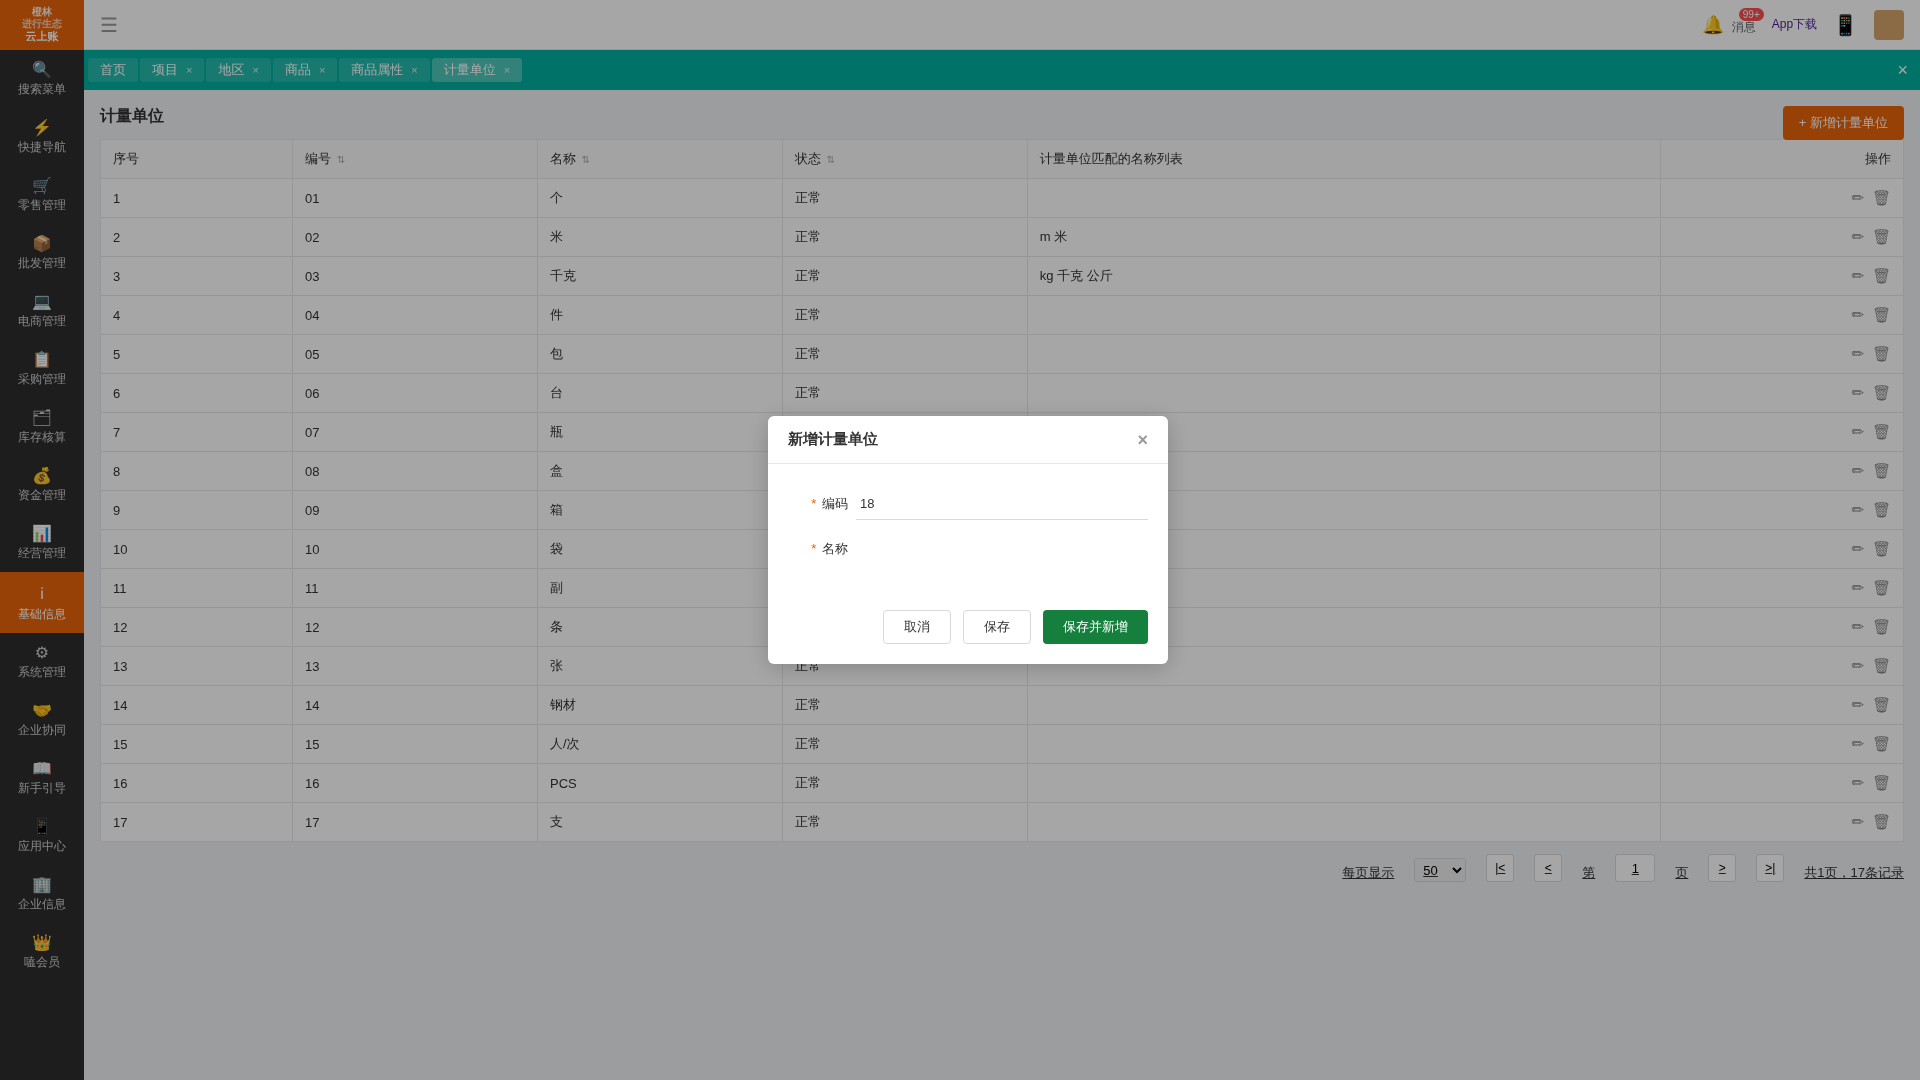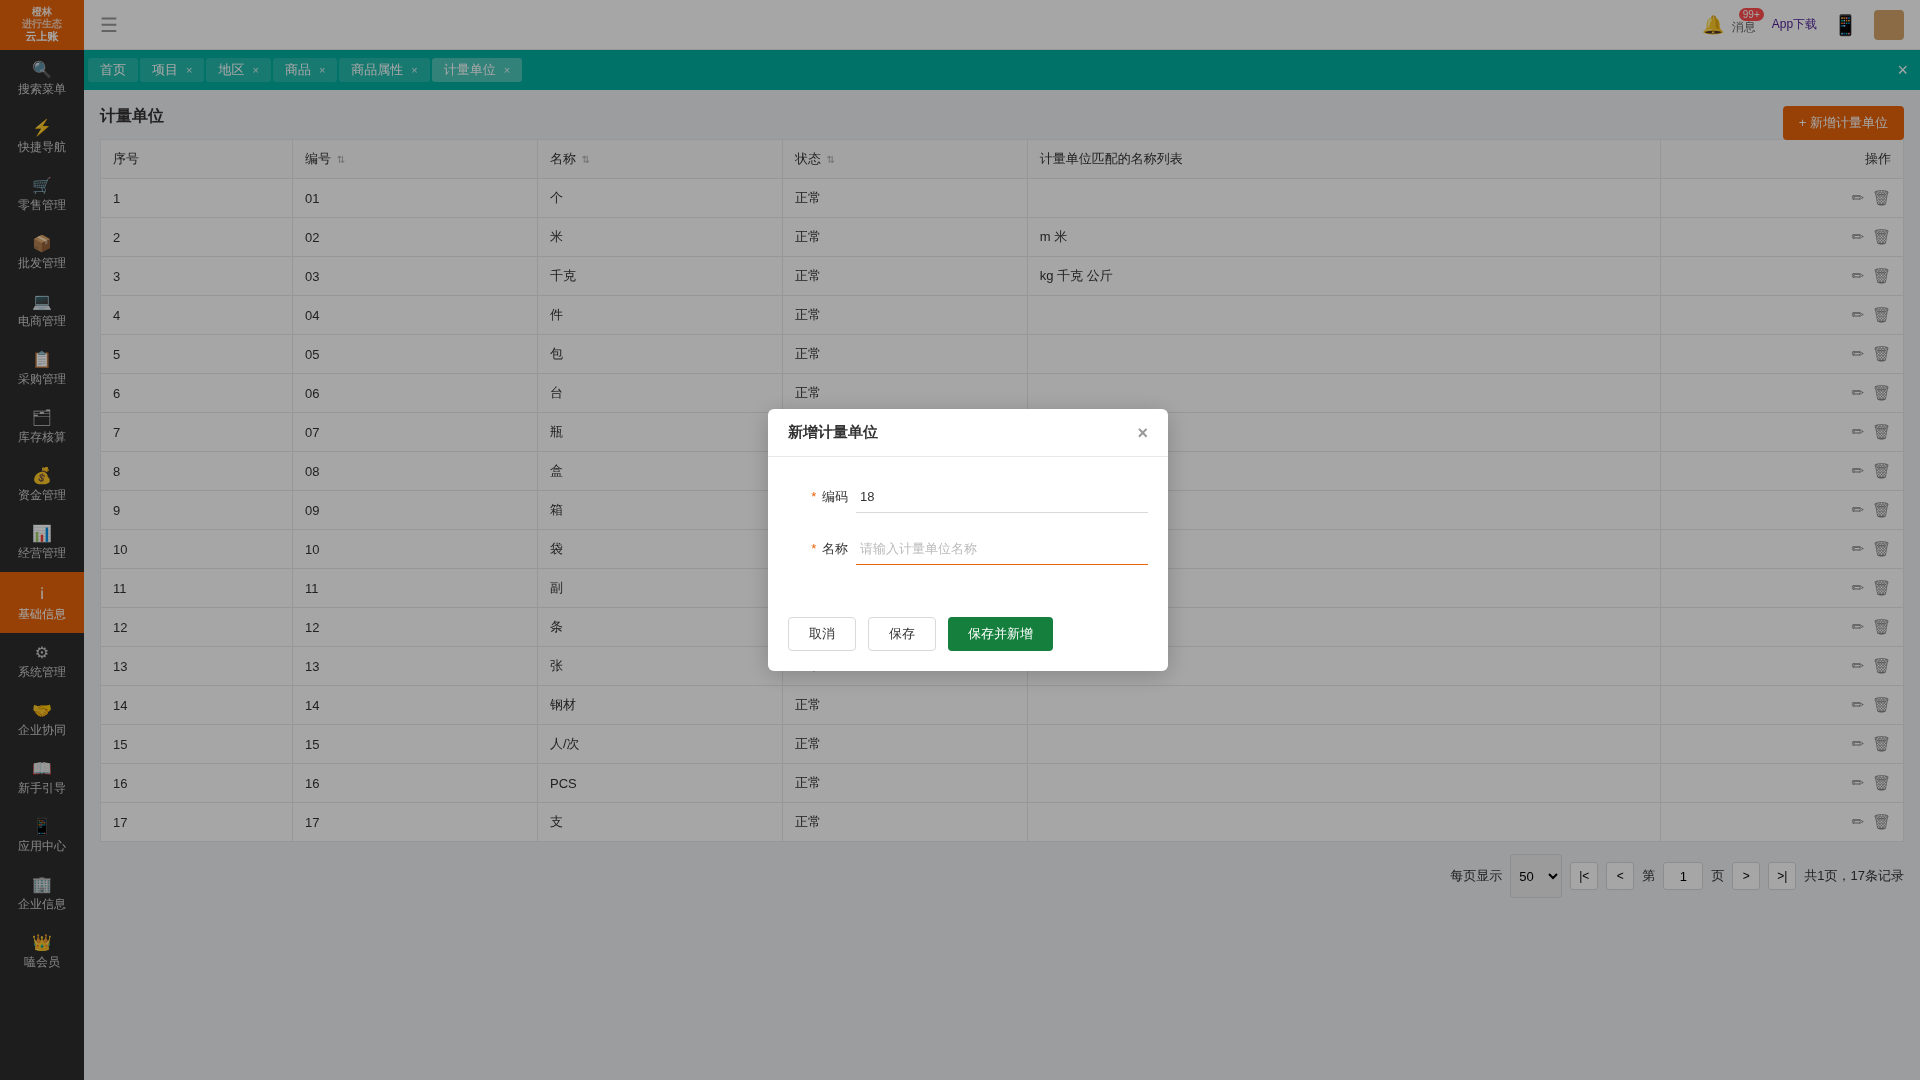--- a/index.html
+++ b/index.html
@@ -167,45 +167,46 @@
     }
     .status-normal {
       color: #333;
     }
     .action-icons { display: flex; gap: 8px; align-items: center; }
     .action-icon { color: #888; cursor: pointer; font-size: 15px; }
 
     
     .pagination {
       display: flex;
-      align-items: center;
+      align-items: flex-end;
       justify-content: flex-end;
       padding: 12px 0;
-      gap: 8px;
-      font-size: 13px;
-      color: #333;
+      gap: 20px;
+      font-size: 13px;
+      color: #333;
+      text-decoration: underline;
     }
     .pagination-btn {
       width: 28px; height: 28px;
       border: 1px solid #d9d9d9;
       background: white;
       border-radius: 3px;
       cursor: pointer;
       display: flex; align-items: center; justify-content: center;
       font-size: 12px;
     }
     .pagination-input {
       width: 40px; height: 28px;
       border: 1px solid #d9d9d9;
       text-align: center;
       border-radius: 3px;
       font-size: 13px;
     }
     .page-size-select {
-      height: 44px;
+      height: 24px;
       border: 1px solid #d9d9d9;
       border-radius: 3px;
       padding: 0 4px;
       font-size: 13px;
     }
 
     
     .modal-overlay {
       position: fixed;
       top: 0; left: 0;
@@ -264,21 +265,21 @@
       border-bottom: 1px solid #d9d9d9;
       outline: none;
       font-size: 13px;
       padding: 0 4px;
       color: #333;
     }
     .form-input.focused { border-bottom-color: #e8640a; }
     .form-input::placeholder { color: #bbb; }
     .modal-footer {
       display: flex;
-      justify-content: flex-start;
+      justify-content: flex-end;
       gap: 12px;
       padding: 12px 20px 20px;
     }
     .btn-cancel {
       padding: 7px 20px;
       border: 1px solid #d9d9d9;
       background: white;
       border-radius: 4px;
       cursor: pointer;
       font-size: 13px;
@@ -699,21 +700,20 @@
           <span class="required-star">*</span>
           <span>编码</span>
         </div>
         <input class="form-input" type="text" value="18" placeholder="18" style="">
       </div>
       <div class="form-row">
         <div class="form-label">
           <span class="required-star">*</span>
           <span>名称</span>
         </div>
-        <input class="form-input focused" type="text" placeholder="请输入计量单位名称" style="">
       </div>
     </div>
     <div class="modal-footer">
       <button class="btn-cancel">取消</button>
       <button class="btn-save">保存</button>
       <button class="btn-save-new">保存并新增</button>
     </div>
   </div>
 </div>
 

